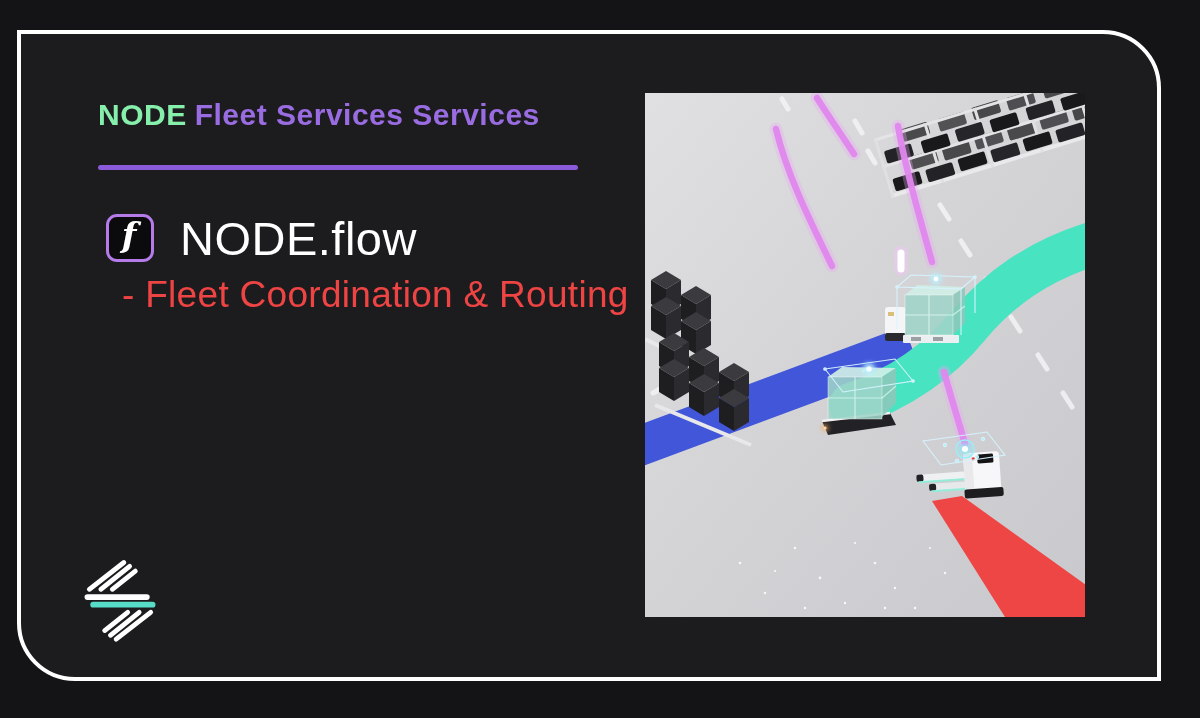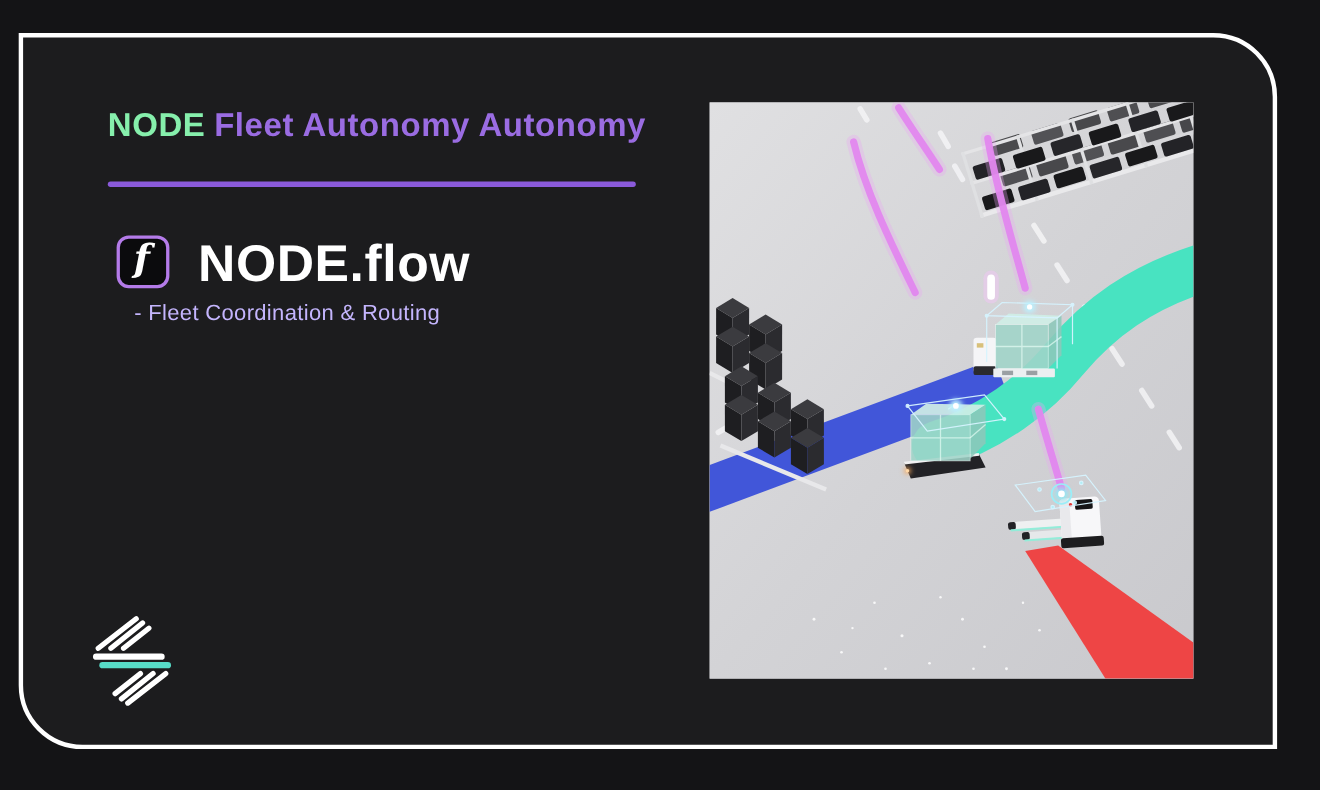--- a/index.html
+++ b/index.html
@@ -39,45 +39,45 @@
     box-shadow:0 0 0 1px #0b0b0d inset;
   }
   .app-icon .glyph{
     font-family:"DejaVu Serif","Liberation Serif",serif;
     font-style:italic;font-weight:700;
     font-size:34px;color:#ffffff;line-height:1;
     transform:translate(-1px,-3px);
   }
   .product-name{
     margin-left:26px;
-    font-size:47px;font-weight:700;color:#ffffff;letter-spacing:.5px;
+    font-size:47px;font-weight:400;color:#ffffff;letter-spacing:.5px;
     white-space:nowrap;
   }
   .product-tagline{
     position:absolute;left:122px;top:274px;
-    font-size:20px;font-weight:400;color:#c4b5fd;letter-spacing:.3px;
+    font-size:37px;font-weight:400;color:#ef4444;letter-spacing:.3px;
     white-space:nowrap;
   }
   .company-logo{
     position:absolute;left:74px;top:550px;width:92px;height:94px;
   }
   
   .scene{
     position:absolute;left:645px;top:93px;width:440px;height:524px;
     overflow:hidden;background:#d2d2d5;
   }
   .scene svg{display:block;width:440px;height:524px;}
 </style>
 </head>
 <body>
 
 <div class="card-frame"></div>
 
 <div class="header-title">
-  <span class="brand-text">NODE</span><span class="service-text">Fleet Autonomy Autonomy</span>
+  <span class="brand-text">NODE</span><span class="service-text">Fleet Services Services</span>
 </div>
 
 <div class="divider-rule"></div>
 
 <div class="product-row">
   <div class="app-icon">
     <span class="glyph">f</span>
   </div>
   <div class="product-name">NODE.flow</div>
 </div>

